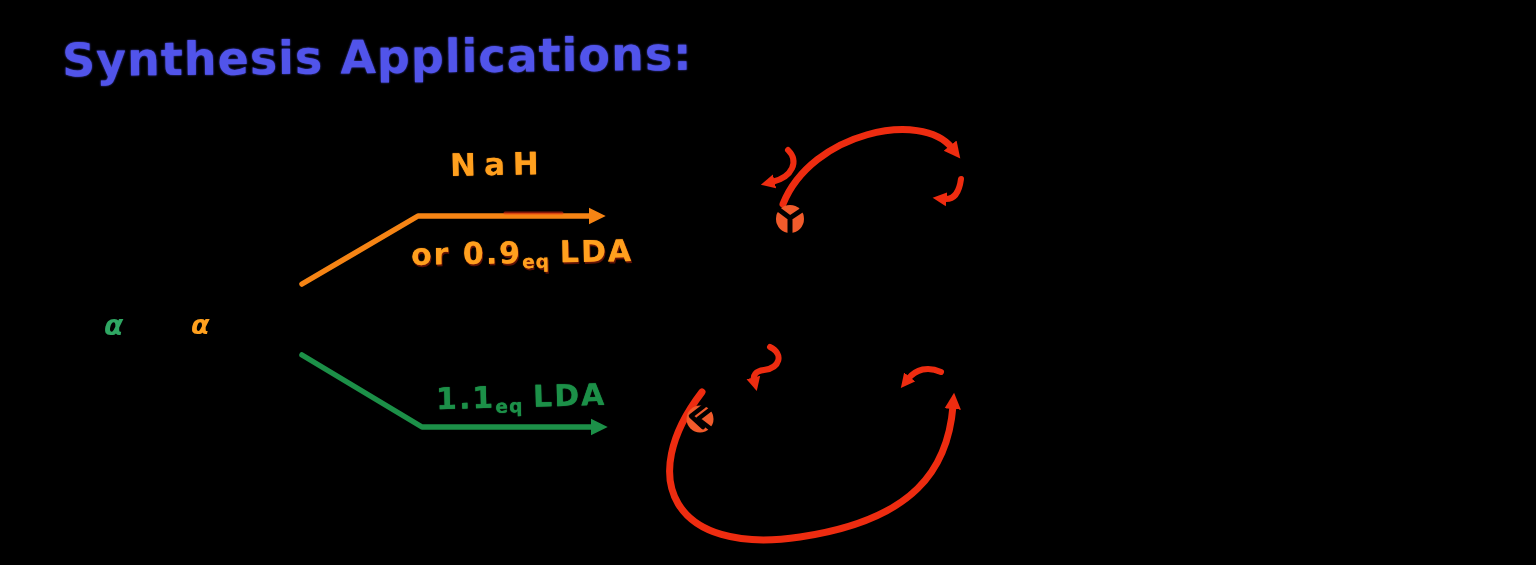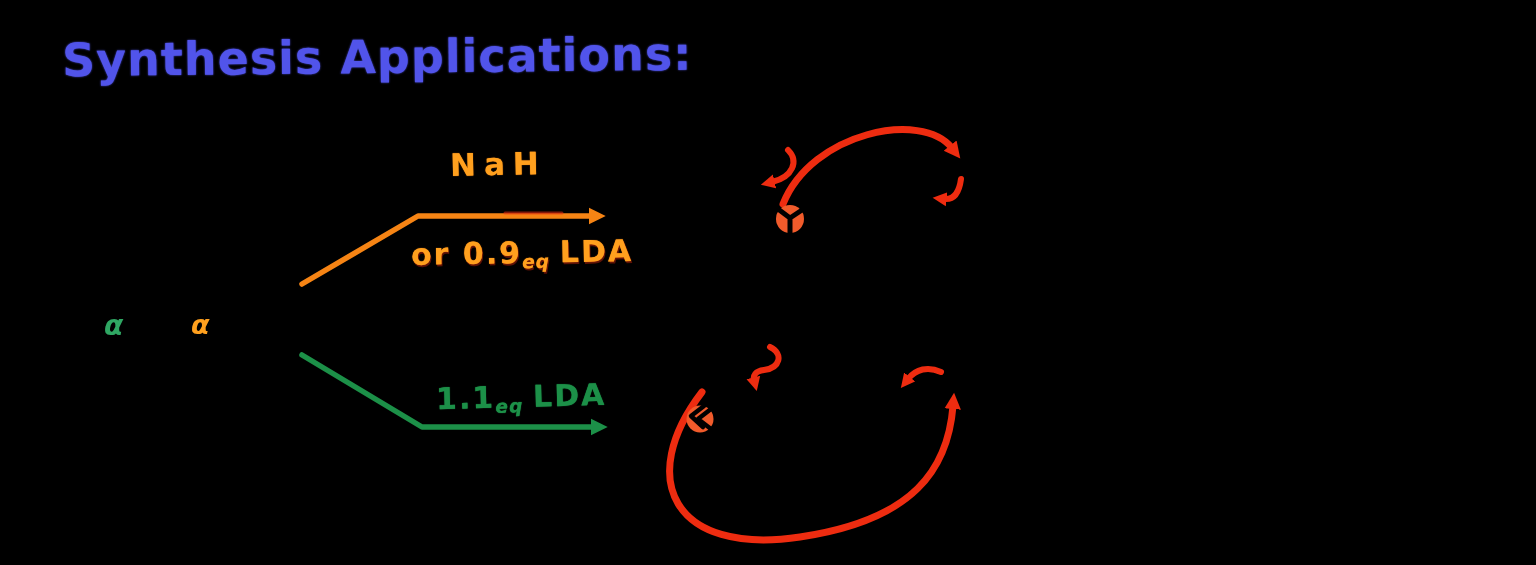--- a/index.html
+++ b/index.html
@@ -34,21 +34,21 @@
     text-shadow:1px 2px 0 rgba(238,44,16,0.38), 0 0 1px var(--orange-deep);
     transform:rotate(-1deg);
   }
   .reagent-green{
     left:436px;top:379px;
     font-size:30px;letter-spacing:2px;
     color:var(--green);
     text-shadow:0 0 1px var(--green);
     transform:rotate(-1.5deg);
   }
-  .eq{font-size:0.62em;vertical-align:-0.28em;letter-spacing:1px;font-style:italic;}
+  .eq{font-size:0.62em;vertical-align:-0.28em;letter-spacing:1px;}
   .rname{margin-left:10px;}
   .alpha{font-size:28px;font-weight:700;font-style:italic;}
   .alpha-left{left:104px;top:309px;color:var(--green-bright);}
   .alpha-right{left:191px;top:309px;color:var(--orange);font-size:27px;}
   .stroke-orange{stroke:var(--orange-deep);}
   .stroke-green{stroke:var(--green);}
   .stroke-red{stroke:var(--red);}
   .fill-orange{fill:var(--orange-deep);}
   .fill-green{fill:var(--green);}
   .fill-red{fill:var(--red);}

